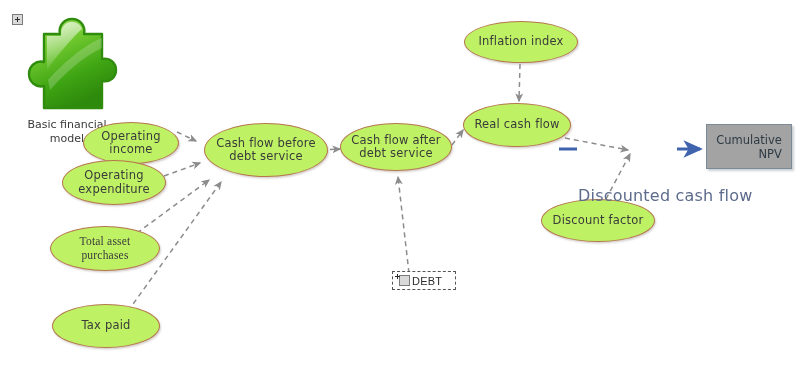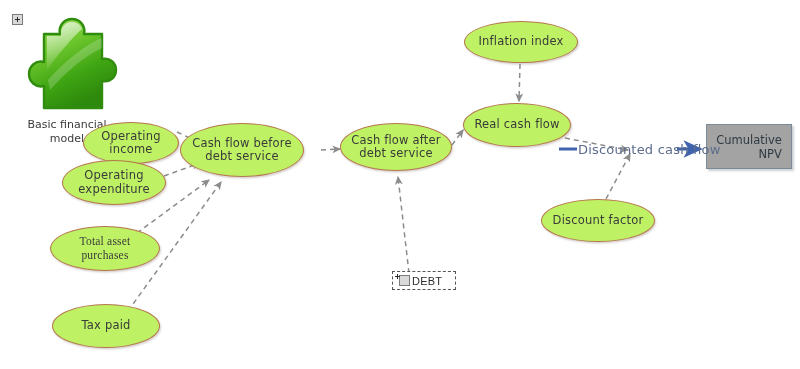--- a/index.html
+++ b/index.html
@@ -115,24 +115,25 @@
     text-align: center;
     font-size: 11px;
     line-height: 14px;
     color: #3a3a3a;
     white-space: pre-line;
   }
 
   
   .edge-label {
     position: absolute;
-    font-size: 13px;
+    font-size: 16px;
     color: #5d6c8c;
     letter-spacing: 0.2px;
     white-space: nowrap;
+    margin-top: 44px;
   }
 </style>
 </head>
 <body>
 
 <div id="canvas">
 
   <svg id="edges" viewBox="0 0 800 369" width="800" height="369" xmlns="http://www.w3.org/2000/svg">
     <defs>
       <marker id="arrow-grey" viewBox="0 0 10 10" refX="8.5" refY="5" markerWidth="6" markerHeight="6" orient="auto-start-reverse">
@@ -220,21 +221,21 @@
   <div class="node-ellipse" style="left:83px; top:92px; width:96px; height:42px;margin-top:30px;">Operating income</div>
 
   <div class="node-ellipse" style="left:62px; top:160px; width:104px; height:45px;">Operating
 expenditure</div>
 
   <div class="node-ellipse" style="left:50px; top:226px; width:110px; height:45px;font-family:Liberation Serif, serif;">Total asset
 purchases</div>
 
   <div class="node-ellipse" style="left:52px; top:304px; width:108px; height:44px;">Tax paid</div>
 
-  <div class="node-ellipse" style="left:180px; top:123px; width:124px; height:54px;">Cash flow before
+  <div class="node-ellipse" style="left:204px; top:123px; width:124px; height:54px;">Cash flow before
 debt service</div>
 
   <div class="node-ellipse" style="left:340px; top:123px; width:112px; height:48px;">Cash flow after
 debt service</div>
 
   <div class="node-ellipse" style="left:463px; top:103px; width:108px; height:44px;">Real cash flow</div>
 
   <div class="node-ellipse" style="left:464px; top:21px; width:114px; height:42px;">Inflation index</div>
 
   <div class="node-ellipse" style="left:541px; top:199px; width:114px; height:43px;">Discount factor</div>

